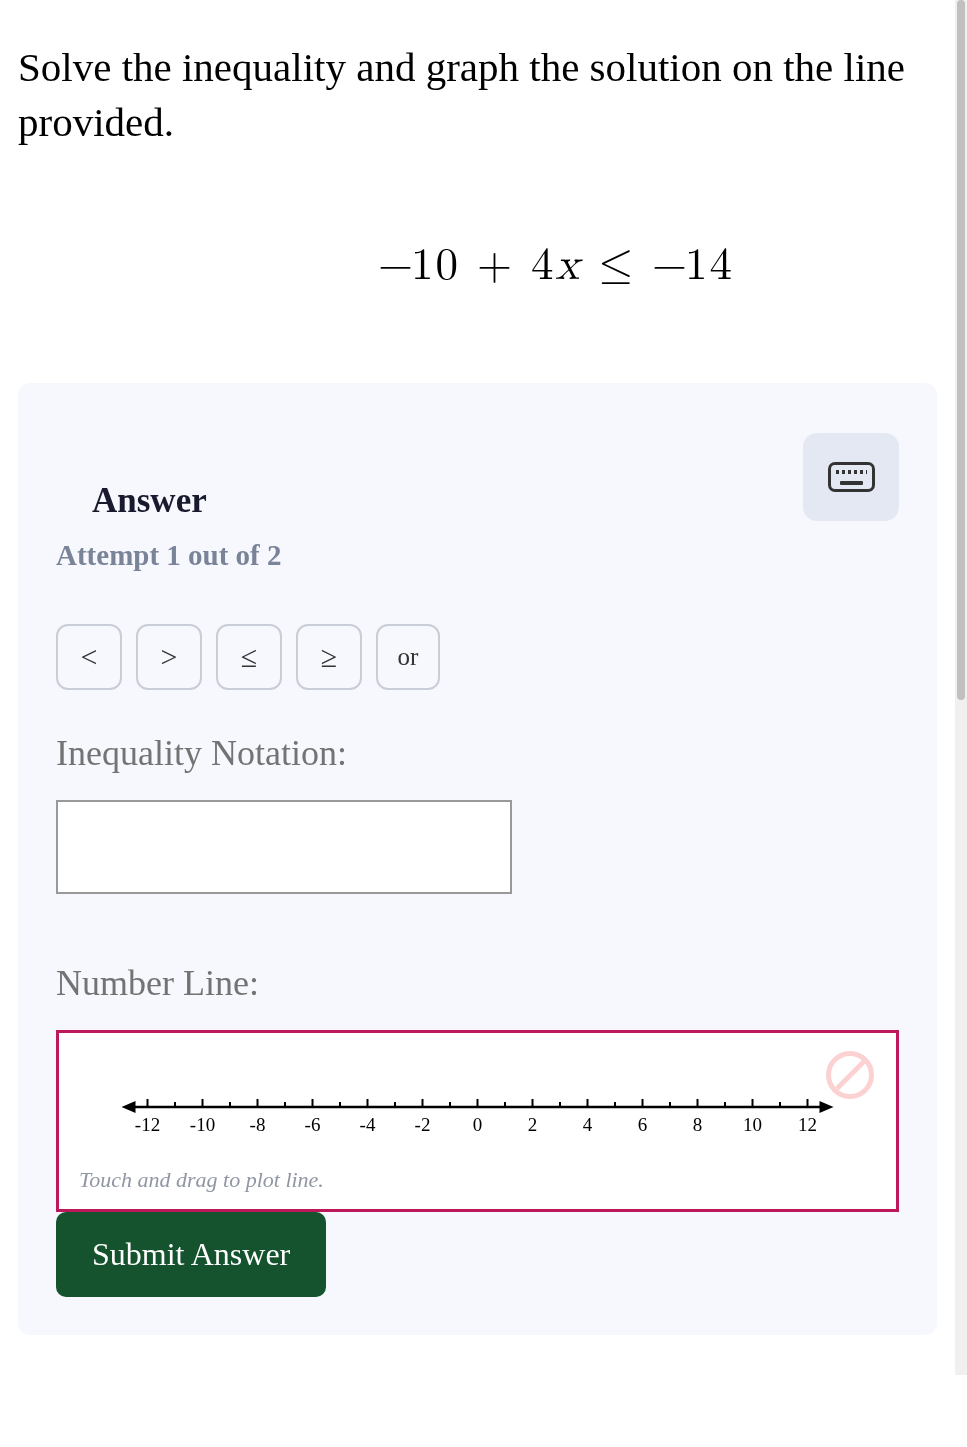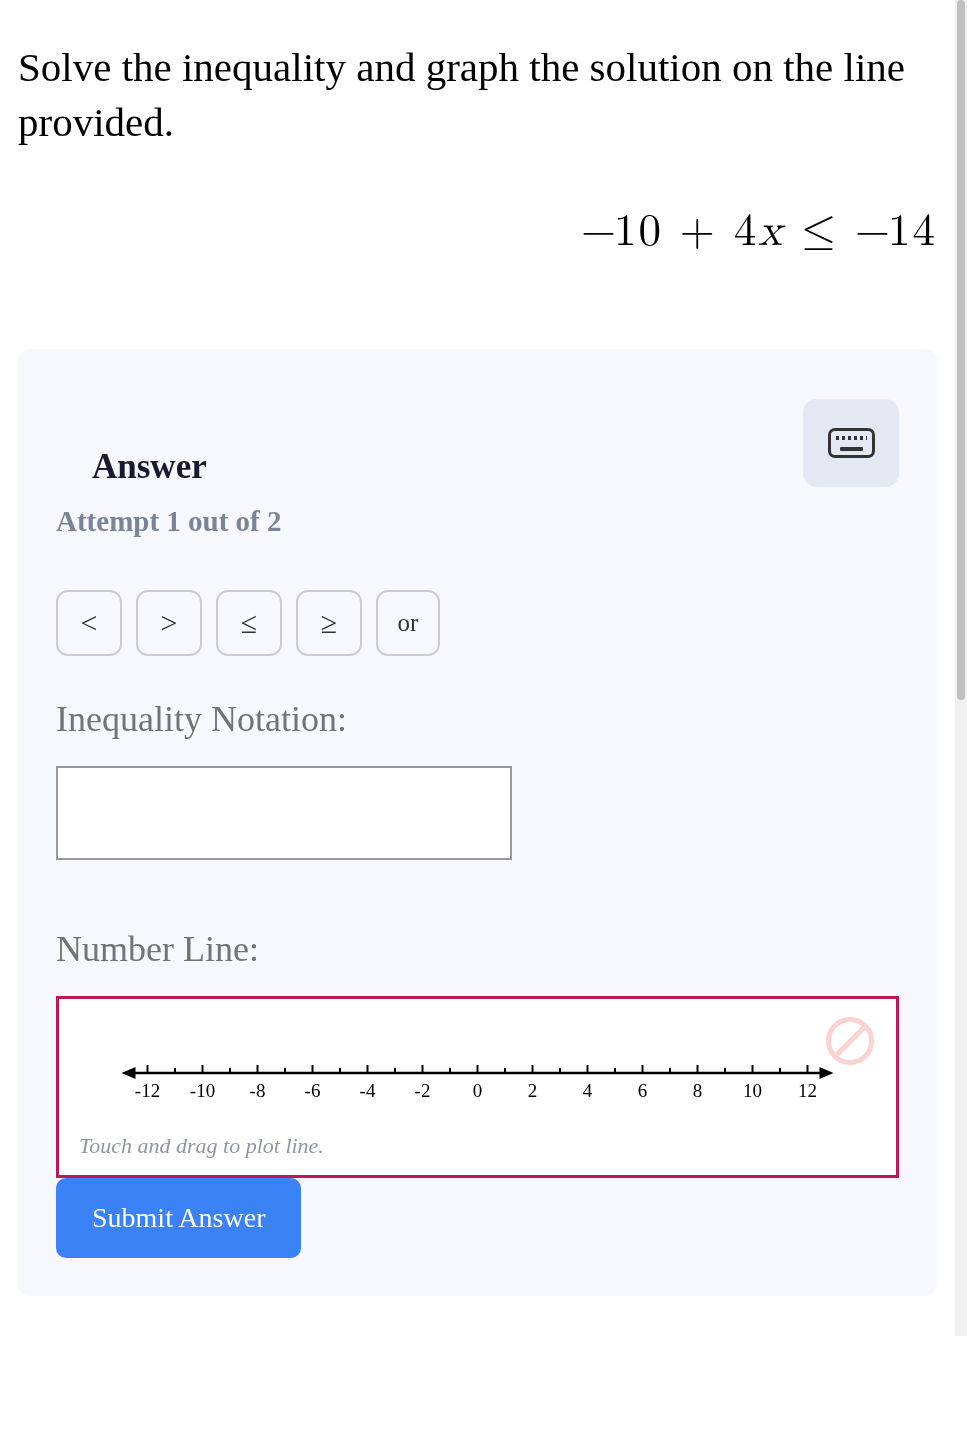--- a/index.html
+++ b/index.html
@@ -31,26 +31,26 @@
       border-radius: 4px;
     }
     .content {
       padding: 40px 18px 40px 18px;
       width: 955px;
     }
     .question-text {
       font-size: 41px;
       line-height: 1.35;
       color: #000;
-      margin-bottom: 54px;
+      margin-bottom: 88px;
     }
     .equation {
       font-size: 45px;
       font-family: 'Latin Modern Math', 'STIX Two Math', 'Cambria Math', Georgia, serif;
-      text-align: right;
+      text-align: left;
       padding-left: 360px;
       margin-bottom: 90px;
       letter-spacing: 2px;
     }
     .equation .minus {
       letter-spacing: -2px;
     }
     .equation .x {
       font-style: italic;
     }
@@ -188,23 +188,23 @@
       height: 70px;
       margin-top: 34px;
     }
     .plot-hint {
       font-size: 22px;
       color: #9096a3;
       font-style: italic;
       margin-top: 6px;
     }
     .submit-btn {
-      background: #3b82f6;
+      background: #14532d;
       color: #fff;
-      font-size: 28px;
+      font-size: 32px;
       font-family: Georgia, serif;
       border: none;
       border-radius: 10px;
       padding: 24px 36px;
       cursor: pointer;
       margin-top: 0;
     }
   </style>
 </head>
 <body>

